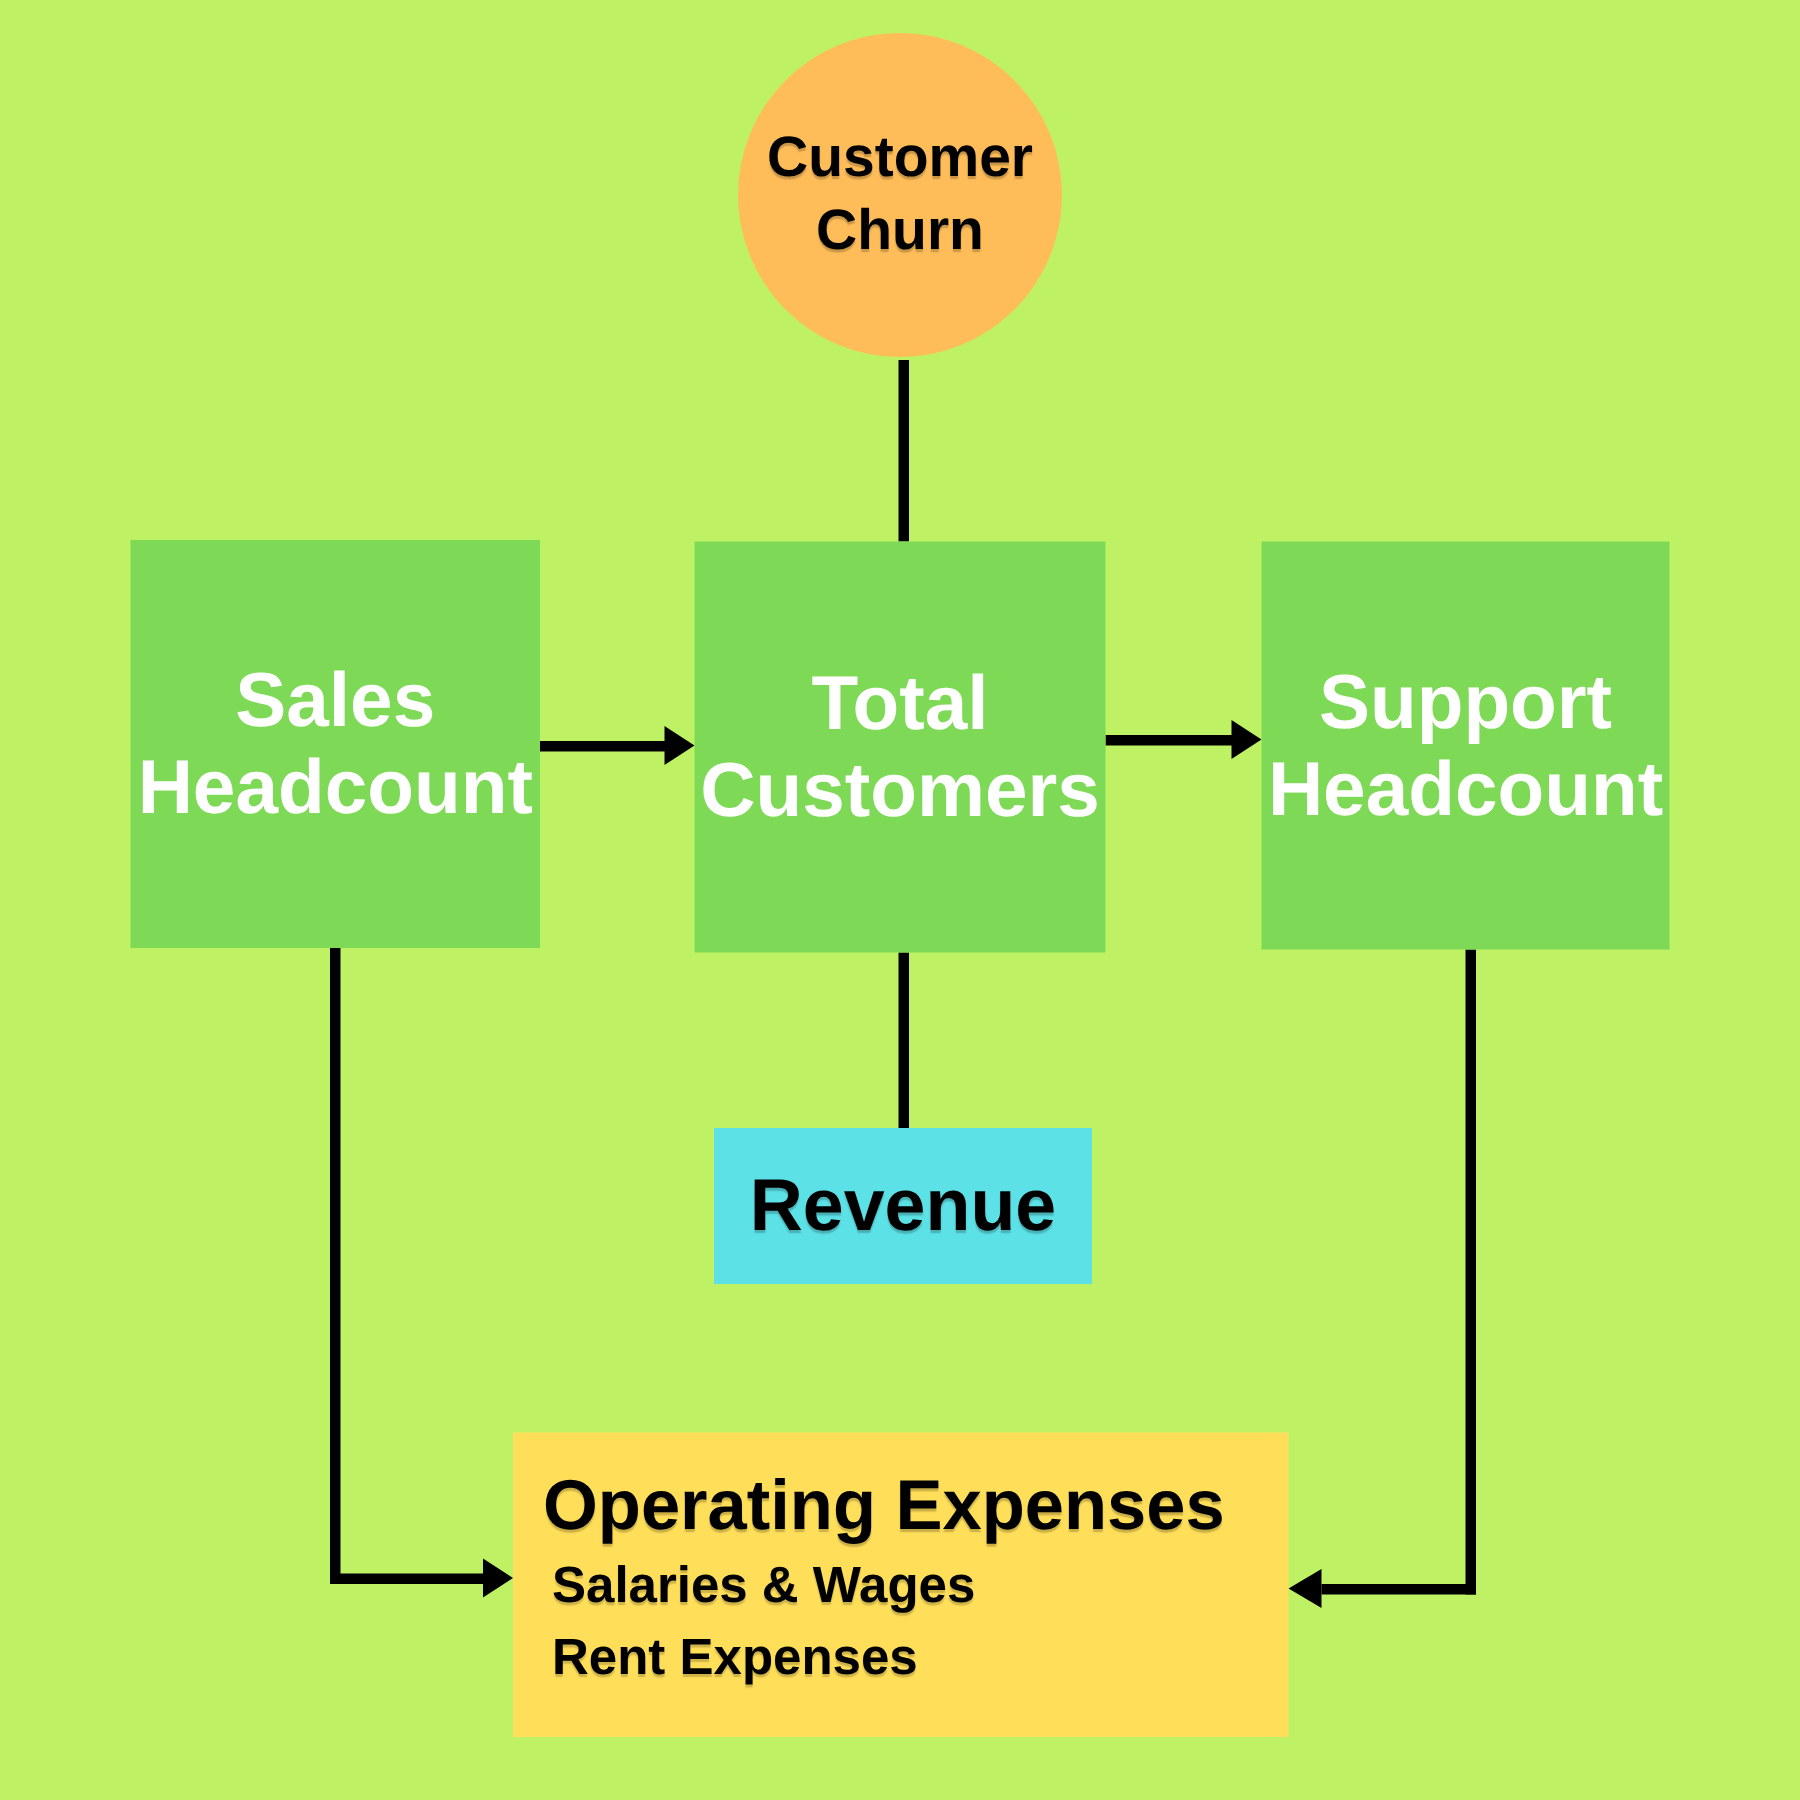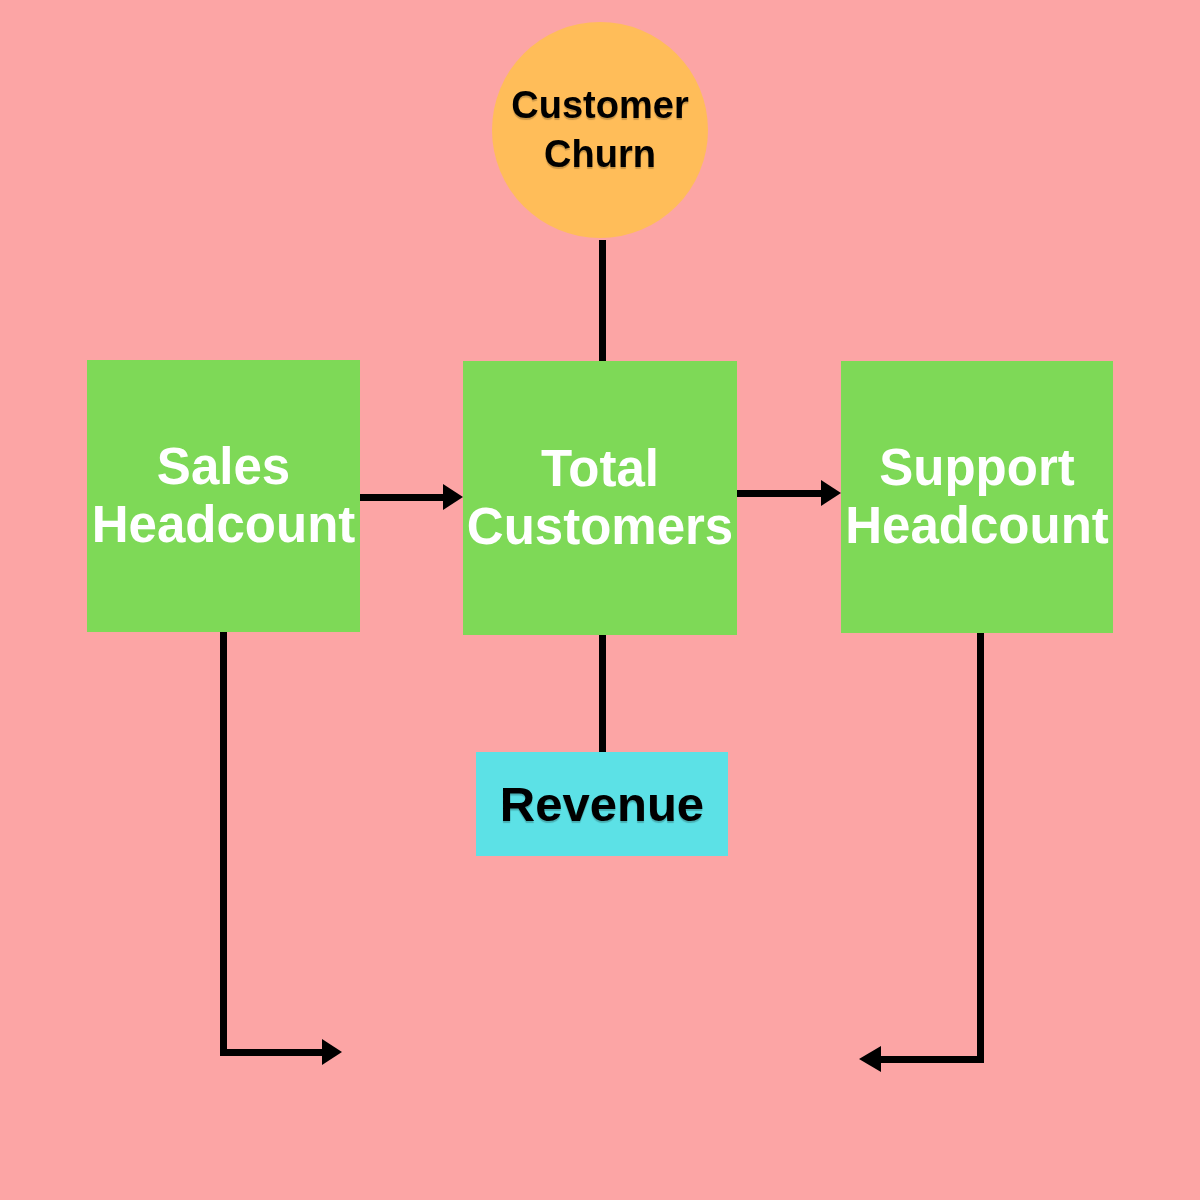--- a/index.html
+++ b/index.html
@@ -1,18 +1,18 @@
 <!DOCTYPE html>
 <html><head>
 <meta charset="utf-8">
 <style>
   * { margin:0; padding:0; box-sizing:border-box; }
   html,body { background:#ffffff; }
   .canvas {
-    position:relative; width:1200px; height:1200px; background:#fca5a5;
+    position:relative; width:1200px; height:1200px; background:#bef264;
     font-family:"Liberation Sans", sans-serif; overflow:hidden;
   }
   .node {
     position:absolute; display:flex; align-items:center; justify-content:center;
     text-align:center;
   }
   .circle { border-radius:50%; }
   .lbl { font-weight:bold; display:block; }
   .lbl-dark  { color:#000000; text-shadow:0 2px 1px rgba(0,0,0,0.22); }
   .lbl-light { color:#ffffff; }
@@ -86,14 +86,19 @@
   </div>
 
   <div class="node sq" id="node-support" style="background-color: rgb(126, 217, 87);">
     <span class="lbl lbl-light">Support Headcount</span>
   </div>
 
   <div class="node" id="node-revenue" style="background-color: rgb(92, 225, 230);">
     <span class="lbl lbl-dark">Revenue</span>
   </div>
 
+  <div class="node" id="node-opex" style="background-color: rgb(255, 222, 89);">
+    <div class="opex-title">Operating Expenses</div>
+    <div class="opex-item">Salaries &amp; Wages</div>
+    <div class="opex-item">Rent Expenses</div>
+  </div>
 
 </div>
 
 </body></html>

